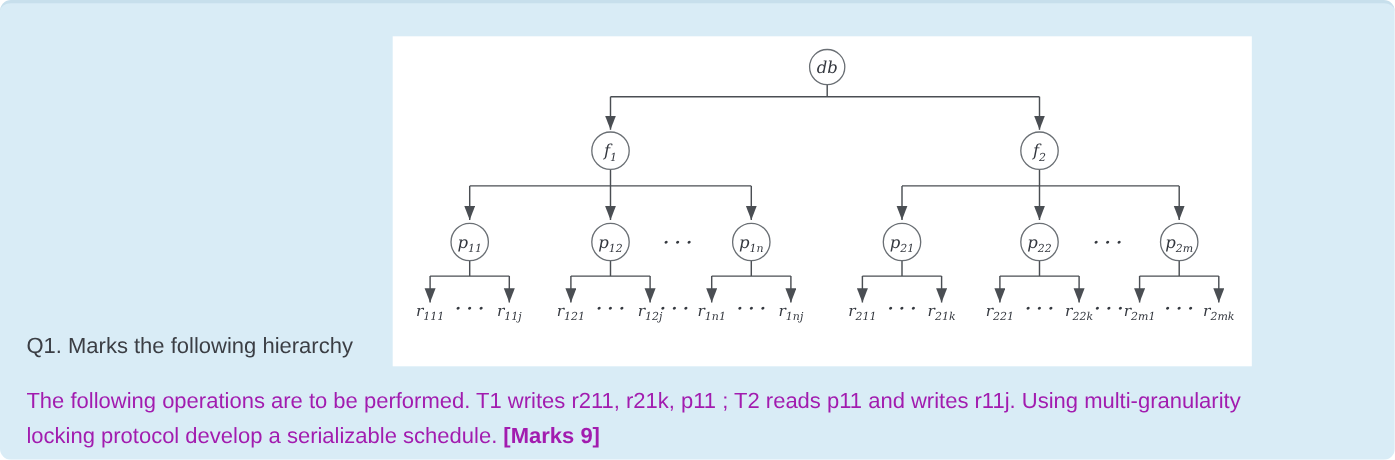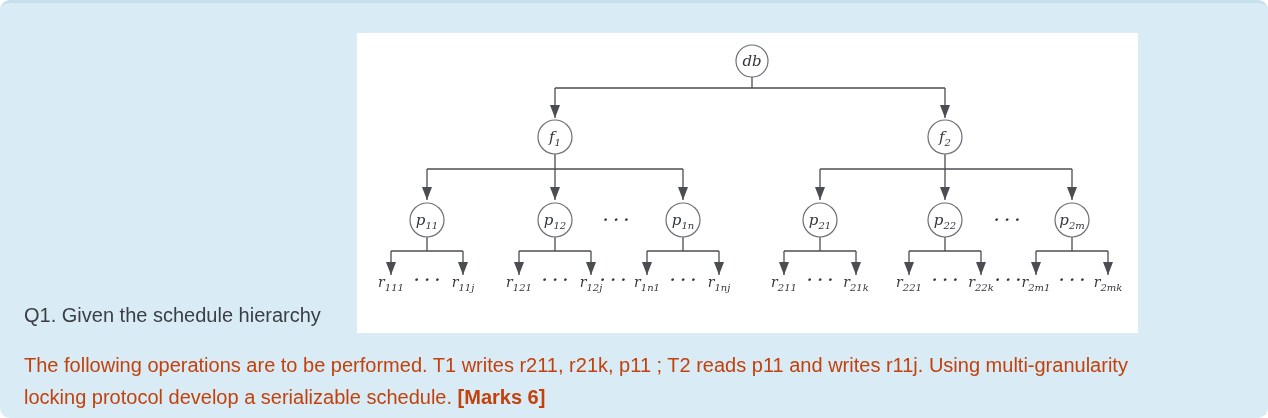--- a/index.html
+++ b/index.html
@@ -27,21 +27,21 @@
     left:24px;top:301px;
     font-size:20px;
     color:#3b3e44;
     white-space:nowrap;
   }
   .q-label{font-weight:normal;}
   .para{
     position:absolute;
     left:24px;top:346px;
     font-size:20px;
-    color:#c2410c;
+    color:#a21caf;
     line-height:32px;
   }
   .para .line{white-space:nowrap;}
   .marks{font-weight:bold;}
   svg text{
     font-family:"DejaVu Serif", serif;
     font-style:italic;
     fill:#33373e;
   }
 </style>
@@ -134,24 +134,24 @@
           <text x="588" y="192" text-anchor="middle" font-size="15">p<tspan dy="4" font-size="10">22</tspan></text>
           <circle cx="715" cy="187" r="17" fill="#ffffff" stroke="#6a6f74" stroke-width="1.2"></circle>
           <text x="715" y="192" text-anchor="middle" font-size="15">p<tspan dy="4" font-size="10">2m</tspan></text>
           <text x="259" y="192" text-anchor="middle" font-size="15" font-weight="bold" font-style="normal">· · ·</text>
           <text x="650" y="192" text-anchor="middle" font-size="15" font-weight="bold" font-style="normal">· · ·</text>
         </svg>
     </div>
 
     <div class="q-line">
       <span class="q-label">Q1.</span>
-      <span>Given the schedule hierarchy</span>
+      <span>Marks the following hierarchy</span>
     </div>
 
     <div class="para">
       <div class="line">The following operations are to be performed. T1 writes r211, r21k, p11 ; T2 reads p11 and writes r11j. Using multi-granularity</div>
       <div class="line">
-        <span>locking protocol develop a serializable schedule. </span><span class="marks">[Marks 6]</span>
+        <span>locking protocol develop a serializable schedule. </span><span class="marks">[Marks 9]</span>
       </div>
     </div>
 
   </div>
 </div>
 
 </body></html>

